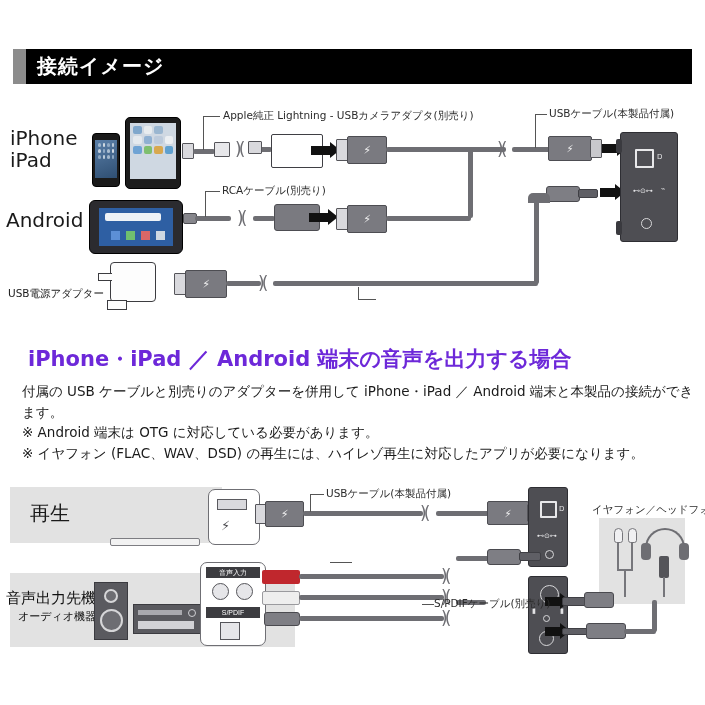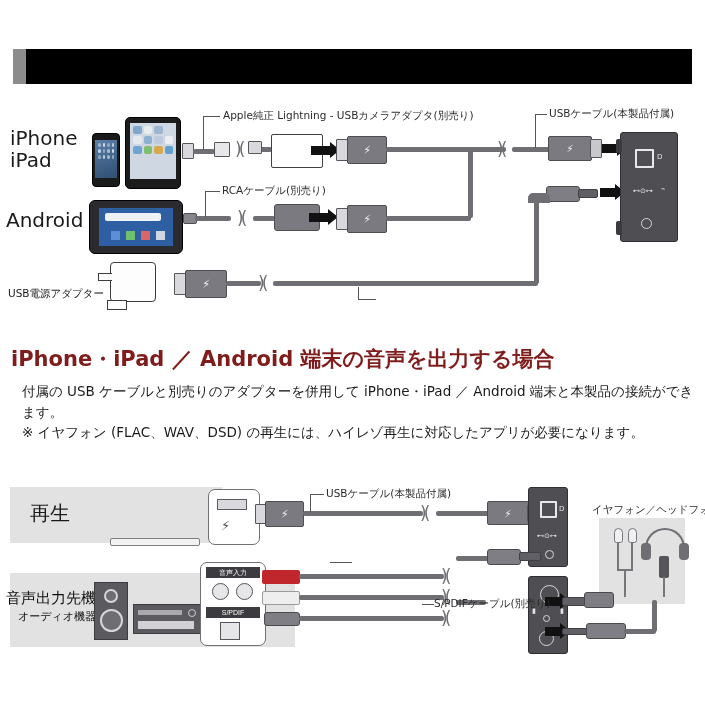--- a/index.html
+++ b/index.html
@@ -171,38 +171,39 @@
   .hp-band {
     position:absolute; border: 2.2px solid #6e6e73; border-bottom: none;
     border-radius: 40px 40px 0 0; background: transparent;
   }
   .hp-cup { position:absolute; background:#6e6e73; border-radius: 4px; }
   .bud { position:absolute; background:#f0f0f2; border:1.4px solid #76767b;
          border-radius: 5px 5px 3px 3px; }
 
   
   .mid-heading {
-    position: absolute; left: 11px; top: 345px;
-    font-size: 21px; font-weight: bold; color: #7f1d1d;
+    position: absolute; left: 28px; top: 345px;
+    font-size: 21px; font-weight: bold; color: #6d28d9;
     font-family: "DejaVu Sans", sans-serif; white-space: nowrap;
   }
   .mid-body {
     position: absolute; left: 22px; top: 381px; width: 672px;
     font-size: 13.5px; line-height: 1.52; color: #1a1a1a;
     font-family: "DejaVu Sans", sans-serif;
   }
   .mid-note { display: block; white-space: nowrap; }
 </style>
 </head>
 <body>
 
 <div class="page">
 
   <div class="header-bar">
     <div class="header-accent"></div>
+    <div class="header-title">接続イメージ</div>
   </div>
 
   <div class="lbl devlabel-big" style="left:10px; top:128px; width:90px;">iPhone</div>
   <div class="lbl devlabel-big" style="left:10px; top:150px; width:90px;">iPad</div>
   <div class="lbl devlabel-big" style="left:6px; top:210px; width:100px;">Android</div>
   <div class="lbl devlabel-sub" style="left:6px; top:287px; width:100px;">USB電源アダプター</div>
 
   <div class="iphone" style="left:92px; top:133px; width:28px; height:54px;">
     <div class="iphone-screen">
       <div class="icongrid" style="grid-template-columns:repeat(4,1fr);">
@@ -327,20 +328,21 @@
   <div class="cable cable-h" style="left:273px; top:281px; width:265px;"></div>
   <div class="cable cable-v" style="left:534px; top:196px; height:88px;"></div>
   <div style="position:absolute; left:528px; top:193px; width:22px; height:10px; background:#6e6e73; border-radius:5px 5px 0 0;"></div>
 
   <div class="vline" style="left:358px; top:287px; height:13px;"></div>
   <div class="hline" style="left:358px; top:299px; width:18px;"></div>
 
   <div class="mid-heading">iPhone・iPad ／ Android 端末の音声を出力する場合</div>
   <div class="mid-body">
     <span>付属の USB ケーブルと別売りのアダプターを併用して iPhone・iPad ／ Android 端末と本製品の接続ができます。</span>
+    <span class="mid-note">※ Android 端末は OTG に対応している必要があります。</span>
     <span class="mid-note">※ イヤフォン (FLAC、WAV、DSD) の再生には、ハイレゾ再生に対応したアプリが必要になります。</span>
   </div>
 
   <div class="grey-panel" style="left:10px; top:487px; width:212px; height:56px;"></div>
   <div class="grey-panel" style="left:10px; top:573px; width:285px; height:74px;"></div>
   <div class="grey-panel" style="left:599px; top:518px; width:86px; height:86px;"></div>
 
   <div class="lbl devlabel-big" style="left:30px; top:503px; width:96px;">再生</div>
   <div class="lbl" style="left:6px; top:589px; font-size:15px; color:#111;">音声出力先機器</div>
   <div class="lbl" style="left:18px; top:609px; font-size:11px; color:#111;">オーディオ機器</div>

